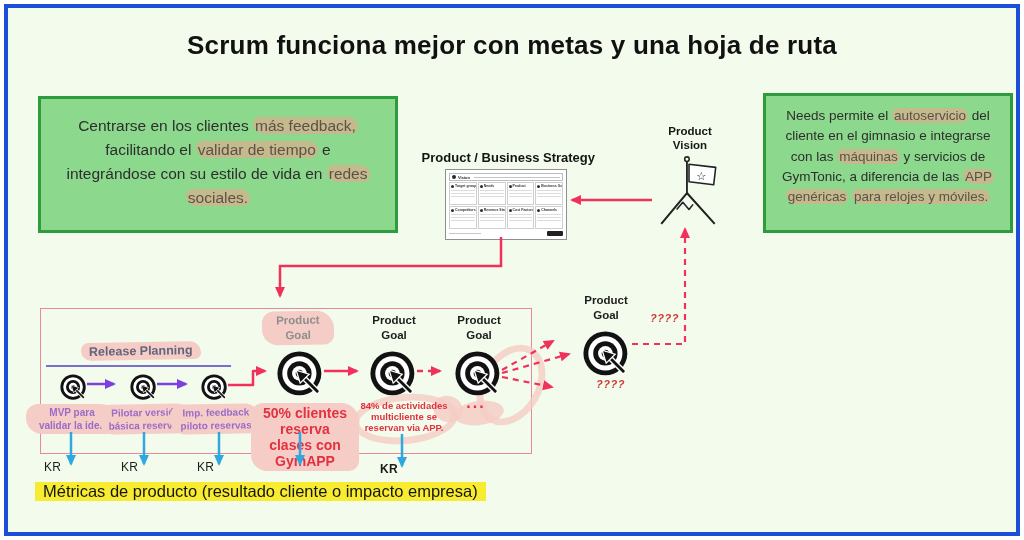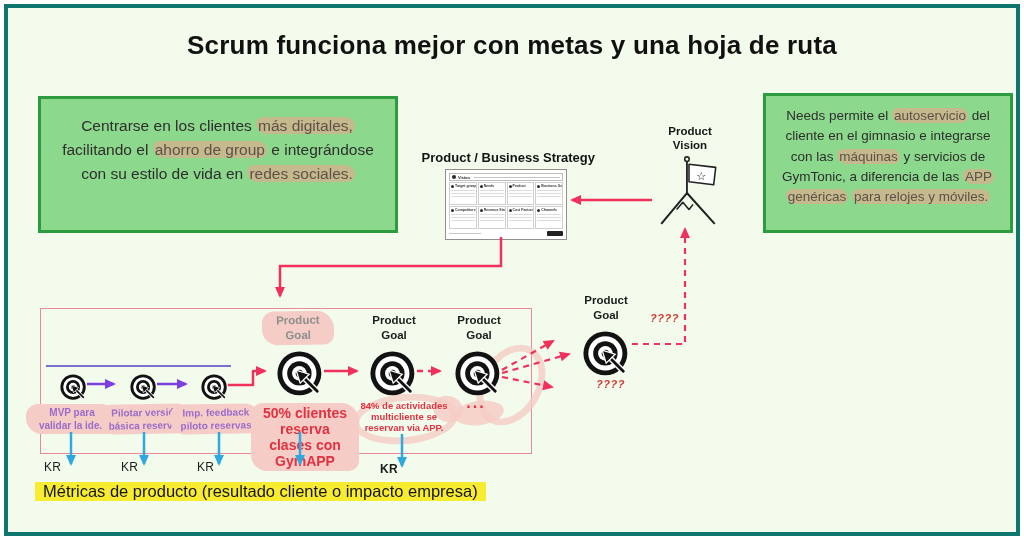--- a/index.html
+++ b/index.html
@@ -1,18 +1,18 @@
 <!DOCTYPE html>
 <html><head>
 <meta charset="utf-8">
 <style>
   * { margin:0; padding:0; box-sizing:border-box; }
   html,body { background:#ffffff; font-family:"Liberation Sans","DejaVu Sans",sans-serif; }
   .page { position:relative; width:1024px; height:540px; background:#ffffff; overflow:hidden; }
-  .frame { position:absolute; inset:4px; border:4px solid #0f766e; background:#f2fbec; }
+  .frame { position:absolute; inset:4px; border:4px solid #1d4ed8; background:#f2fbec; }
   .abs { position:absolute; }
 
   .slide-title { left:0; right:0; top:22px; text-align:center; font-size:26px; font-weight:800; color:#111; letter-spacing:.2px; }
 
   .note { border:3px solid #2c9c3e; background:#8cd88c; color:#2e2e2e; text-align:center; }
   .note-left  { left:30px;  top:88px; width:360px; height:137px; font-size:15.5px; line-height:1.55; padding:15px 18px; font-weight:500;}
   .note-right { left:755px; top:85px; width:250px; height:140px; font-size:13.5px; line-height:1.5; padding:10px 8px; font-weight:500;}
   .note .hl { background:rgba(233,168,142,.62); border-radius:7px 10px 8px 11px; padding:0 2px; box-decoration-break:clone; -webkit-box-decoration-break:clone; color:#5d5148; }
 
   .strategy-title { left:407px; top:142px; width:180px; text-align:right; font-size:13px; font-weight:800; color:#141414; }
@@ -64,21 +64,21 @@
 <div class="page">
   <div class="frame">
 
     <div class="abs slide-title">Scrum funciona mejor con metas y una hoja de ruta</div>
 
     <div class="blob ring z1" style="left:472px; top:334px; width:62px; height:86px; transform:rotate(30deg);"></div>
     <div class="blob ring z1" style="left:344px; top:386px; width:106px; height:50px; transform:rotate(-5deg);"></div>
     <div class="blob fill z1" style="left:425px; top:388px; width:30px; height:26px; transform:rotate(20deg);"></div>
     <div class="blob fill z1" style="left:446px; top:393px; width:50px; height:24px; transform:rotate(-8deg);"></div>
 
-    <div class="abs note note-left"><span>Centrarse en los clientes </span><span class="hl">más digitales,</span><span> facilitando el </span><span class="hl">ahorro de group</span><span> e integrándose con su estilo de vida en </span><span class="hl">redes sociales.</span></div>
+    <div class="abs note note-left"><span>Centrarse en los clientes </span><span class="hl">más feedback,</span><span> facilitando el </span><span class="hl">validar de tiempo</span><span> e integrándose con su estilo de vida en </span><span class="hl">redes sociales.</span></div>
 
     <div class="abs note note-right"><span>Needs permite el </span><span class="hl">autoservicio</span><span> del cliente en el gimnasio e integrarse con las </span><span class="hl">máquinas</span><span> y servicios de GymTonic, a diferencia de las </span><span class="hl">APP genéricas</span><span> </span><span class="hl">para relojes y móviles.</span></div>
 
     <div class="abs strategy-title">Product / Business Strategy</div>
     <div class="abs canvas z2">
       <div class="cv-header">
         <div class="cv-dot"></div>
         <div class="cv-htxt">Vision</div>
         <div class="cv-hline"></div>
       </div>
@@ -182,20 +182,21 @@
     <svg class="z4" style="left:648px; top:146px;" width="66" height="74" viewBox="0 0 64 72">
       <circle cx="30" cy="5" r="2.2" fill="none" stroke="#222" stroke-width="1.5"></circle>
       <line x1="30" y1="7" x2="30" y2="40" stroke="#222" stroke-width="1.8"></line>
       <path d="M32,10 L58,13 L56,30 L32,27 Z" fill="#ffffff" stroke="#222" stroke-width="1.5" stroke-linejoin="round"></path>
       <text x="44" y="25.5" font-size="11" text-anchor="middle" fill="#222">☆</text>
       <path d="M5,68 L30,38 L57,68" fill="none" stroke="#222" stroke-width="2" stroke-linejoin="round"></path>
       <path d="M20,54 L26,47 L32,54 L36,49" fill="none" stroke="#222" stroke-width="1.5" stroke-linejoin="round"></path>
     </svg>
 
     <div class="abs roadmap-box"></div>
+    <div class="abs release-label z2"><span class="scb">Release Planning</span></div>
     <div class="abs release-underline"></div>
 
     <svg width="0" height="0" style="position:absolute;">
       <symbol id="target" viewBox="0 0 64 64">
         <circle cx="30" cy="30" r="27" fill="#121212"></circle>
         <circle cx="30" cy="30" r="21" fill="#ffffff"></circle>
         <circle cx="30" cy="30" r="15" fill="#121212"></circle>
         <circle cx="30" cy="30" r="9" fill="#ffffff"></circle>
         <circle cx="30" cy="30" r="4.5" fill="#121212"></circle>
         <path d="M36,36 L52,52" stroke="#ffffff" stroke-width="7" stroke-linecap="round"></path>

